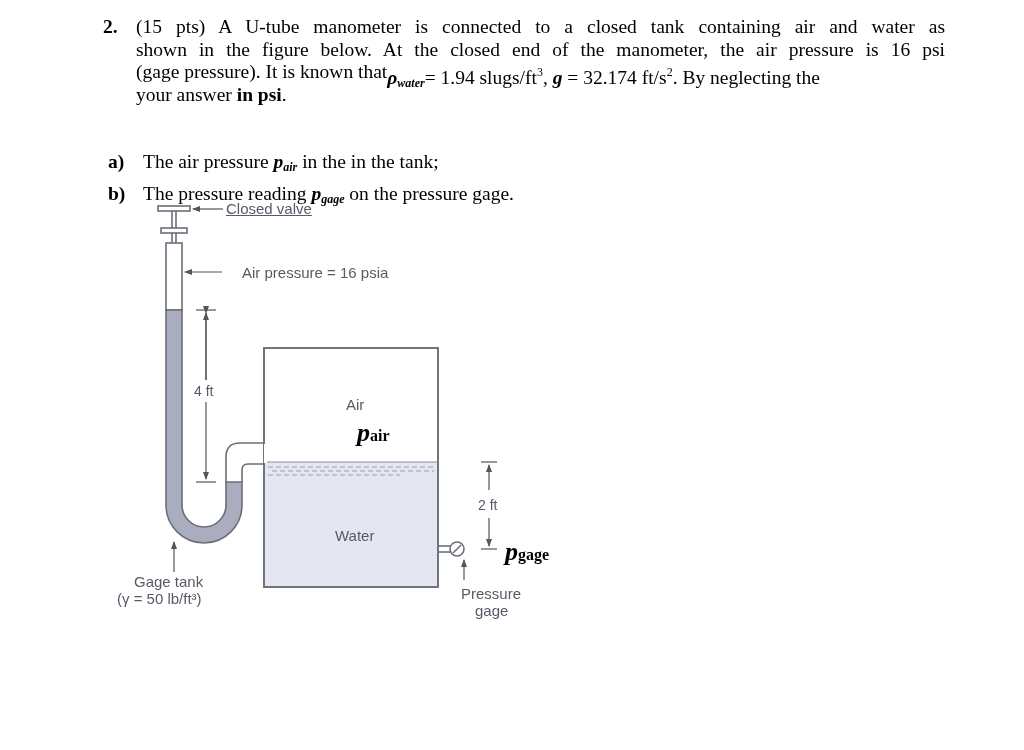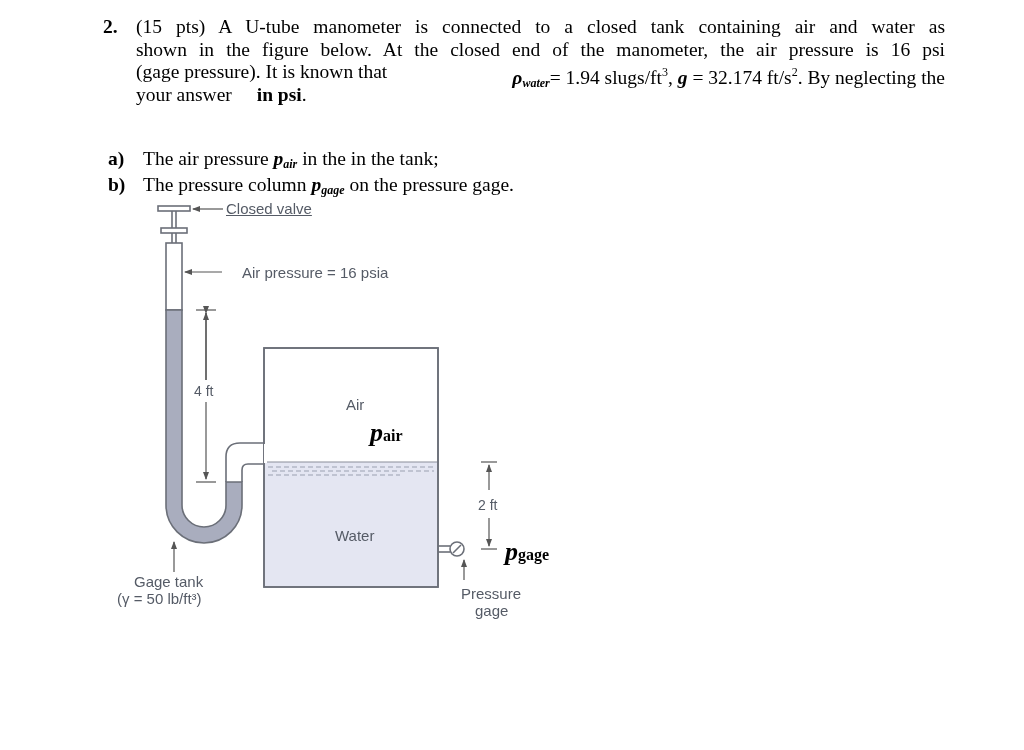--- a/index.html
+++ b/index.html
@@ -2,58 +2,58 @@
 <html><head>
 <meta charset="utf-8">
 <style>
   html, body { margin:0; padding:0; background:#ffffff; }
   body { width:1024px; height:750px; position:relative; overflow:hidden;
          font-family:"Liberation Serif", serif; color:#000; }
   .problem { position:absolute; left:103px; top:16px; width:842px; font-size:19.5px; line-height:22.6px; }
   .p-line { white-space:nowrap; position:relative; height:22.6px; }
   .num { font-weight:bold; position:absolute; left:0; }
   .indent { margin-left:33px; }
-  .b { font-weight:bold;margin-left:20px; }
+  .b { font-weight:bold; }
   .var { font-weight:bold; font-style:italic; }
   .sub { font-size:12px; font-style:italic; font-weight:bold; position:relative; top:3px; }
   .rho { font-style:italic; font-weight:bold; }
-  .parts { position:absolute; left:108px; top:147px; font-size:19.5px; line-height:23px; }
+  .parts { position:absolute; left:108px; top:147px; font-size:19.5px; line-height:29px; }
   .part { white-space:nowrap; }
   .part .lbl { font-weight:bold; display:inline-block; width:35px; }
   .diagram { position:absolute; left:0; top:0; width:1024px; height:750px; }
   .dlabel { position:absolute; font-family:"Liberation Sans", sans-serif; color:#555b66; font-size:15px; white-space:nowrap; }
   .plabel { position:absolute; font-family:"Liberation Serif", serif; font-weight:bold; font-style:italic; color:#000; white-space:nowrap; }
   .plabel .s { font-style:normal; font-size:16px; }
 </style>
 </head>
 <body>
 
 <div class="problem">
   <div class="p-line">
     <span class="num">2.</span>
     <div class="indent" style="text-align:justify;text-align-last:justify;">(15 pts) A U-tube manometer is connected to a closed tank containing air and water as</div>
   </div>
   <div class="p-line indent" style="text-align:justify;text-align-last:justify;">shown in the figure below.  At the closed end of the manometer, the air pressure is 16 psi</div>
-  <div class="p-line indent" style="display:flex;justify-content:space-between;gap:32px;">
+  <div class="p-line indent" style="display:flex;">
     <span>(gage pressure). It is known that</span>
     <span>
       <span class="rho">ρ</span><span class="sub">water</span><span>= 1.94 slugs/ft</span><sup style="font-size:12px">3</sup><span>, </span><span class="var">g</span><span> = 32.174 ft/s</span><sup style="font-size:12px">2</sup><span>. By neglecting the</span>
     </span>
   </div>
   <div class="p-line indent">
     <span>your answer</span> <span class="b">in psi</span><span>.</span>
   </div>
 </div>
 
 <div class="parts">
   <div class="part">
     <span class="lbl">a)</span><span>The air pressure </span><span class="var">p</span><span class="sub">air</span><span> in the in the tank;</span>
   </div>
   <div class="part">
-    <span class="lbl">b)</span><span>The pressure column </span><span class="var">p</span><span class="sub">gage</span><span> on the pressure gage.</span>
+    <span class="lbl">b)</span><span>The pressure reading </span><span class="var">p</span><span class="sub">gage</span><span> on the pressure gage.</span>
   </div>
 </div>
 
 <svg class="diagram" width="1024" height="750" viewBox="0 0 1024 750">
   <defs>
     <marker id="arr" markerWidth="8" markerHeight="8" refX="7" refY="4" orient="auto" markerUnits="userSpaceOnUse">
       <path d="M0,1 L8,4 L0,7 z" fill="#555"></path>
     </marker>
   </defs>
   <g stroke="#6b6f78" stroke-width="1.6" fill="none">
@@ -108,21 +108,21 @@
     <line x1="174" y1="572" x2="174" y2="542" marker-end="url(#arr)"></line>
     <line x1="464" y1="580" x2="464" y2="560" marker-end="url(#arr)"></line>
     <line x1="206" y1="380" x2="206" y2="313" marker-end="url(#arr)"></line>
   </g>
 </svg>
 
 <div class="dlabel" style="left:226px;top:200px;text-decoration:underline;">Closed valve</div>
 <div class="dlabel" style="left:242px;top:264px;">Air pressure = 16 psia</div>
 <div class="dlabel" style="left:194px;top:383px;font-size:14px;">4 ft</div>
 <div class="dlabel" style="left:346px;top:396px;">Air</div>
-<div class="plabel" style="left:370px;top:418px;font-size:26px;"><span>p</span><span class="s">air</span></div>
+<div class="plabel" style="left:357px;top:418px;font-size:26px;"><span>p</span><span class="s">air</span></div>
 <div class="dlabel" style="left:335px;top:527px;">Water</div>
 <div class="dlabel" style="left:478px;top:497px;font-size:14px;">2 ft</div>
 <div class="plabel" style="left:505px;top:537px;font-size:26px;"><span>p</span><span class="s">gage</span></div>
 <div class="dlabel" style="left:461px;top:585px;">
     <div>Pressure</div>
     <div style="padding-left:14px;">gage</div>
   </div>
 <div class="dlabel" style="left:117px;top:573px;">
     <div style="padding-left:17px;">Gage tank</div>
     <div>(γ = 50 lb/ft³)</div>

